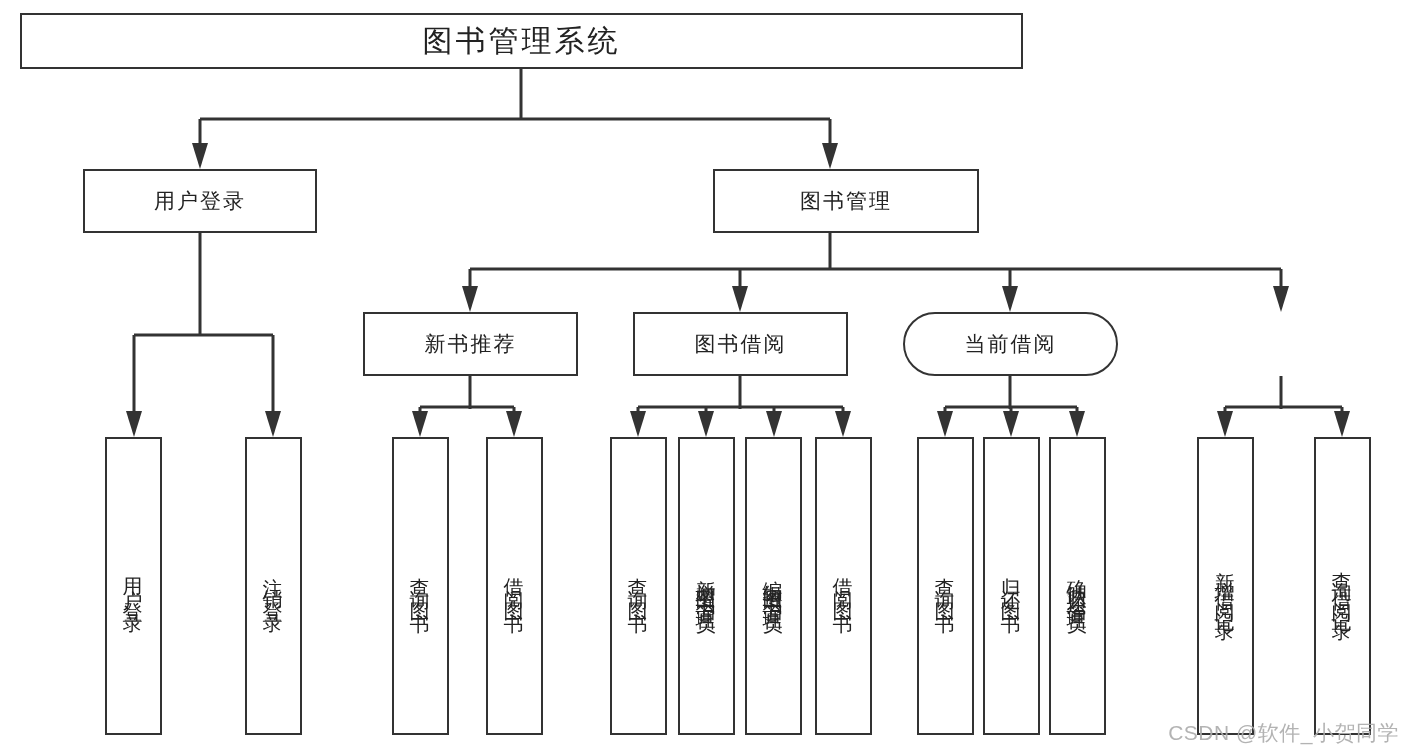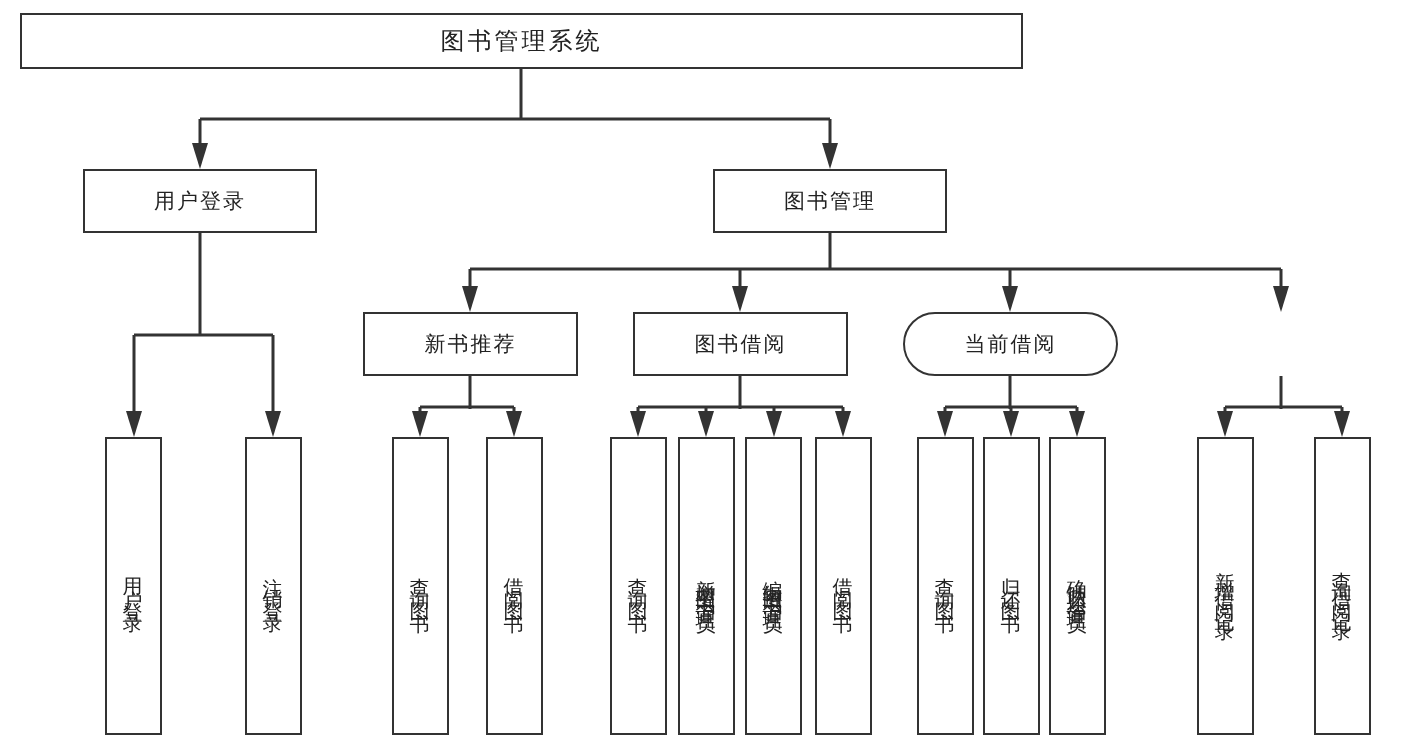--- a/index.html
+++ b/index.html
@@ -30,21 +30,21 @@
     border: 2.5px solid #333333;
     background: #ffffff;
     display: flex;
     align-items: center;
     justify-content: center;
     color: #222222;
     font-size: 21px;
     letter-spacing: 2px;
     white-space: nowrap;
   }
-  .node.root { font-size: 24px; letter-spacing: 3px; }
+  .node.root { font-size: 30px; letter-spacing: 3px; }
   .leaf {
     position: absolute;
     box-sizing: border-box;
     border: 2.5px solid #333333;
     background: #ffffff;
     width: 57px;
     height: 298px;
     top: 437px;
     display: flex;
     align-items: center;
@@ -108,21 +108,21 @@
     </g>
   </svg>
 
   <div class="node root" style="left:20px; top:13px; width:1003px; height:56px;">
     <span>图书管理系统</span>
   </div>
 
   <div class="node" style="left:83px; top:169px; width:234px; height:64px;">
     <span>用户登录</span>
   </div>
-  <div class="node" style="left:713px; top:169px; width:234px; height:64px;">
+  <div class="node" style="left:713px; top:169px; width:266px; height:64px;">
     <span>图书管理</span>
   </div>
 
   <div class="node" style="left:363px; top:312px; width:215px; height:64px;">
     <span>新书推荐</span>
   </div>
   <div class="node" style="left:633px; top:312px; width:215px; height:64px;font-family:Liberation Mono, monospace;">
     <span>图书借阅</span>
   </div>
   <div class="node" style="left:903px; top:312px; width:215px; height:64px;border-radius:32px;">
@@ -166,14 +166,15 @@
     <span class="tight">确认归还（管理员）</span>
   </div>
 
   <div class="leaf" style="left:1197px;">
     <span style="letter-spacing:10px;">新增借阅记录</span>
   </div>
   <div class="leaf" style="left:1314px;">
     <span style="letter-spacing:10px;">查询借阅记录</span>
   </div>
 
+  <div class="watermark">CSDN @软件_小贺同学</div>
 
 </div>
 
 </body></html>

